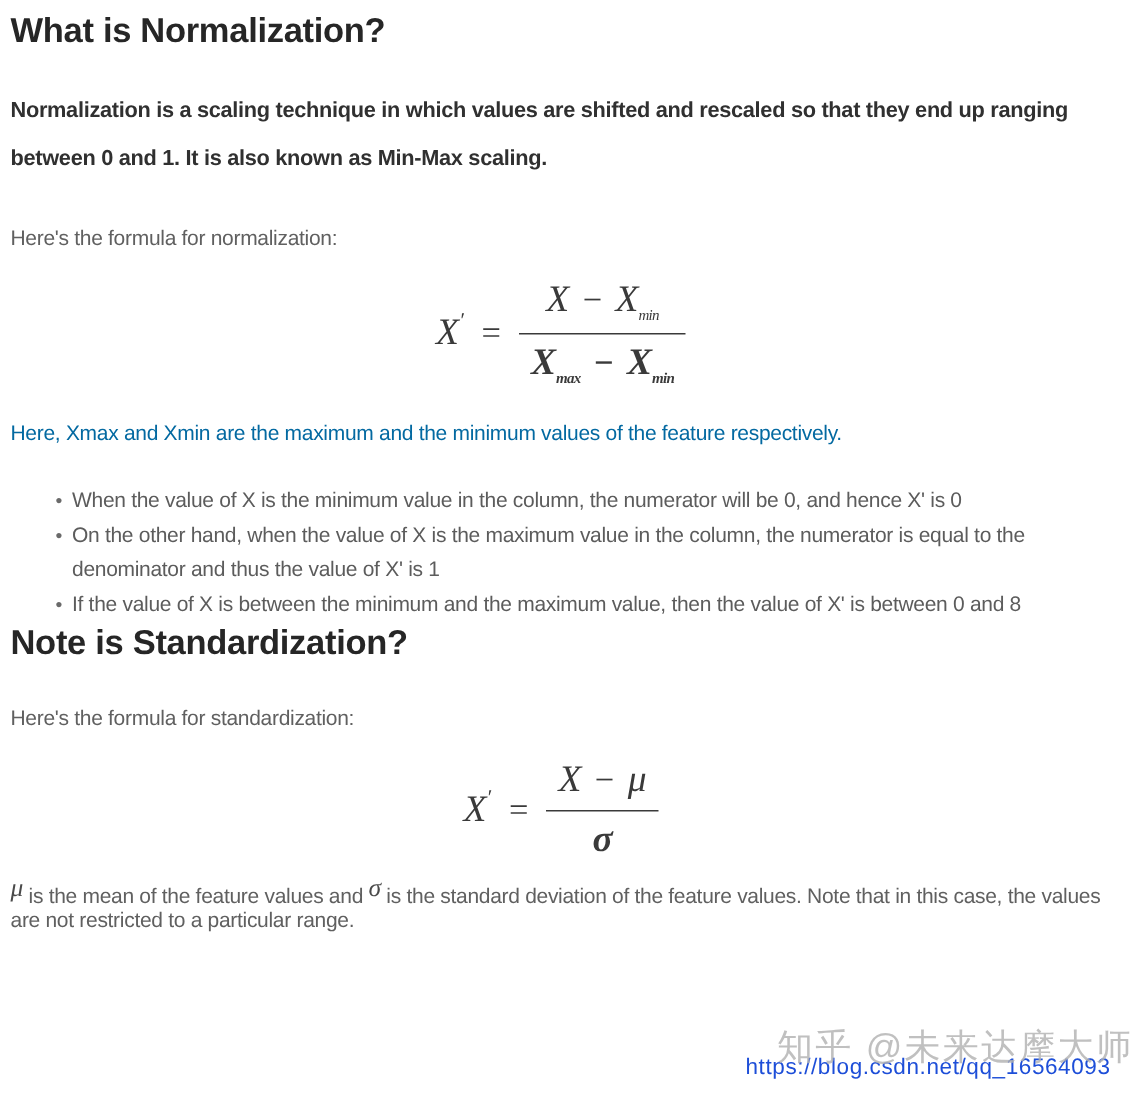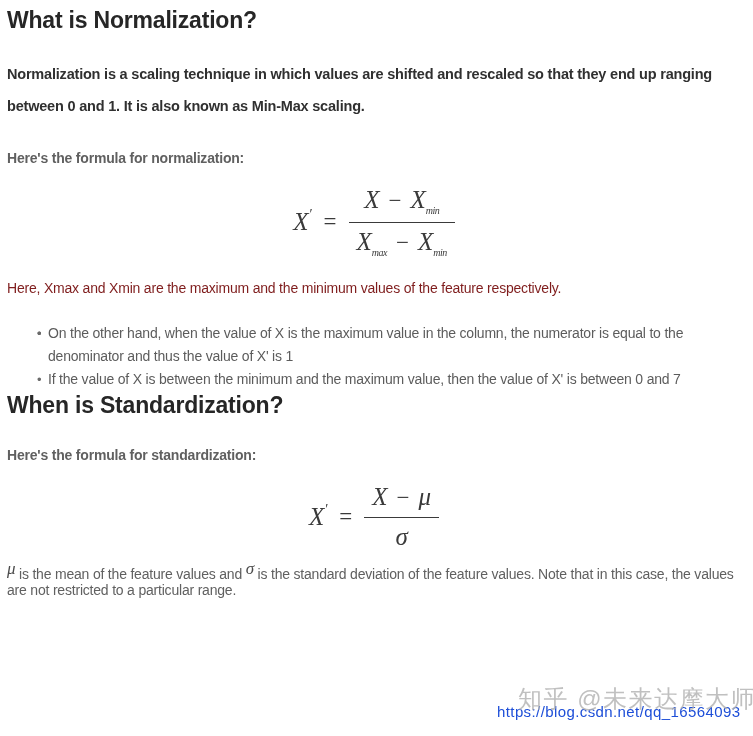--- a/index.html
+++ b/index.html
@@ -25,22 +25,22 @@
   .h2-space { margin-top: 66px; }
 
   p { margin: 0; font-size: 14px; line-height: 32px; letter-spacing: -0.2px; }
 
   p.intro {
     margin-top: 24px;
     font-weight: 700;
     color: #303030;
     font-size: 14.5px;
   }
-  p.lead { margin-top: 20px; color: #606060; font-weight: bold; }
-  p.after-formula { margin-top: 14px; color: #7f1d1d; }
+  p.lead { margin-top: 20px; color: #606060; }
+  p.after-formula { margin-top: 14px; color: #0369a1; }
 
   ul.bullet-list {
     margin: 18px 0 0 0;
     padding: 0;
     list-style: none;
   }
   ul.bullet-list li {
     position: relative;
     padding-left: 41px;
     font-size: 14px;
@@ -80,20 +80,21 @@
   .frac .num {
     display: block;
     padding: 0 8px 5px 8px;
     border-bottom: 1.6px solid #3a3a3a;
     line-height: 1.15;
   }
   .frac .den {
     display: block;
     padding: 5px 8px 0 8px;
     line-height: 1.15;
+    font-weight: bold;
   }
   .f-op { margin: 0 9px; font-size: 23px; }
   sub.f-sub {
     font-size: 10px;
     font-style: italic;
     letter-spacing: -0.5px;
   }
 
   
   p.outro { margin-top: 14px; line-height: 16px; color: #606060; }
@@ -148,26 +149,26 @@
         <span class="f-lhs"><span class="f-var">X</span><span class="f-prime">′</span></span><span class="f-eq">=</span><span class="frac">
           <span class="num"><span class="f-var">X</span><span class="f-op">−</span><span class="f-var">X</span><sub class="f-sub">min</sub></span>
           <span class="den"><span class="f-var">X</span><sub class="f-sub">max</sub><span class="f-op">−</span><span class="f-var">X</span><sub class="f-sub">min</sub></span>
         </span>
       </span>
     </div>
 
     <p class="after-formula">Here, Xmax and Xmin are the maximum and the minimum values of the feature respectively.</p>
 
     <ul class="bullet-list">
-      <li><span class="bullet-dot">•</span></li>
+      <li><span class="bullet-dot">•</span><span>When the value of X is the minimum value in the column, the numerator will be 0, and hence X' is 0</span></li>
       <li><span class="bullet-dot">•</span><span>On the other hand, when the value of X is the maximum value in the column, the numerator is equal to the denominator and thus the value of X' is 1</span></li>
-      <li><span class="bullet-dot">•</span><span>If the value of X is between the minimum and the maximum value, then the value of X' is between 0 and 7</span></li>
+      <li><span class="bullet-dot">•</span><span>If the value of X is between the minimum and the maximum value, then the value of X' is between 0 and 8</span></li>
     </ul>
 
-    <h1 class="sec-heading h2-space">When is Standardization?</h1>
+    <h1 class="sec-heading h2-space">Note is Standardization?</h1>
 
 
     <p class="lead">Here's the formula for standardization:</p>
 
     <div class="formula-row">
       <span class="formula">
         <span class="f-lhs"><span class="f-var">X</span><span class="f-prime">′</span></span><span class="f-eq">=</span><span class="frac">
           <span class="num"><span class="f-var">X</span><span class="f-op">−</span><span class="f-var">μ</span></span>
           <span class="den"><span class="f-var">σ</span></span>
         </span>

